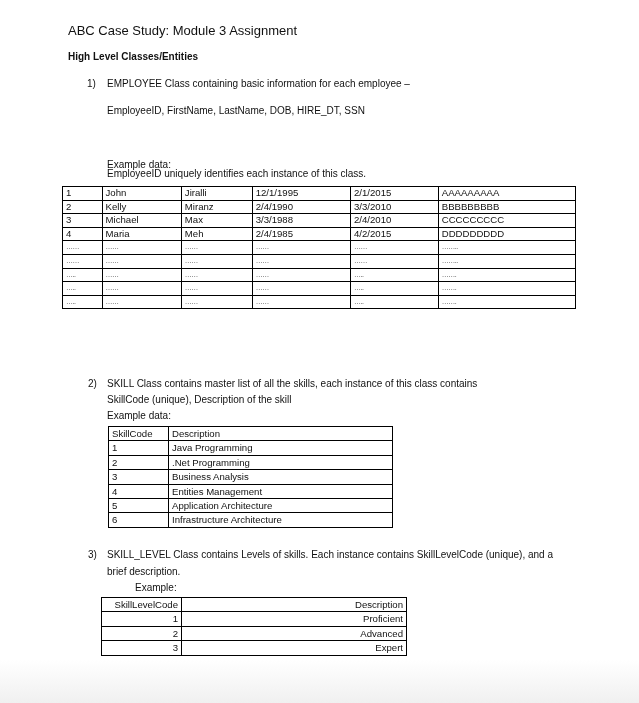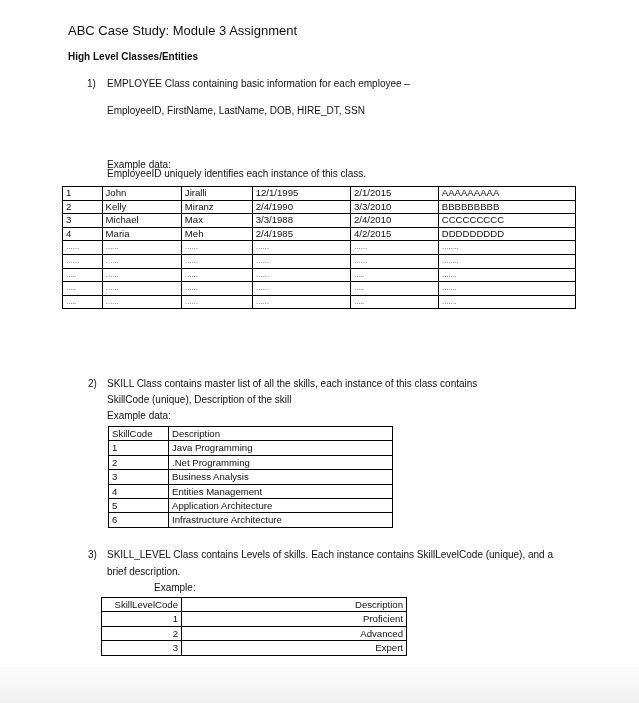--- a/index.html
+++ b/index.html
@@ -162,21 +162,21 @@
     <td>6</td>
     <td>Infrastructure Architecture</td>
   </tr>
 </tbody>
   </table>
 
 <div>
   <div class="abs para" style="left:88px; top:549px;">3)</div>
   <div class="abs para" style="left:107px; top:549px;">SKILL_LEVEL  Class contains Levels of skills. Each instance contains SkillLevelCode (unique), and a</div>
   <div class="abs para" style="left:107px; top:566px;text-align:right;">brief description.</div>
-  <div class="abs para" style="left:122px; top:582px;padding-left:32px;">Example:</div>
+  <div class="abs para" style="left:103px; top:582px;padding-left:32px;">Example:</div>
 </div>
 
 <table class="level-table">
   <tbody>
       <tr>
     <td class="c0">SkillLevelCode</td>
     <td>Description</td>
   </tr>
   <tr>
     <td>1</td>

